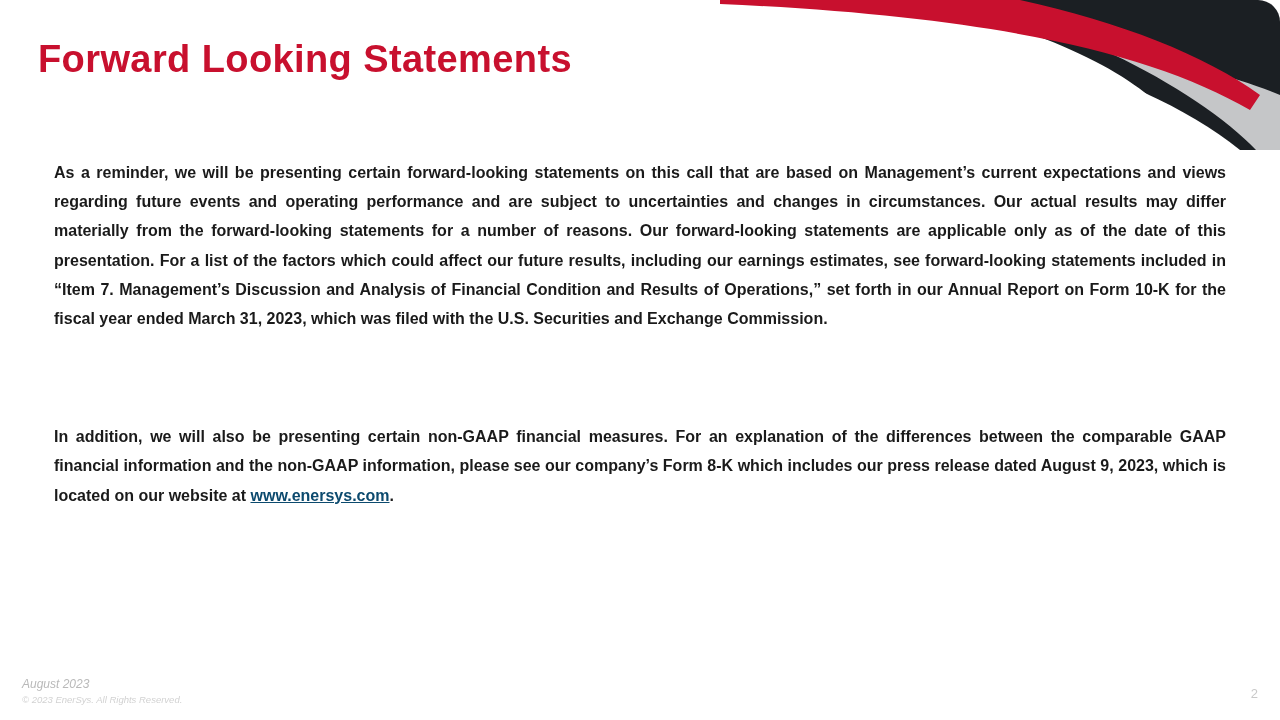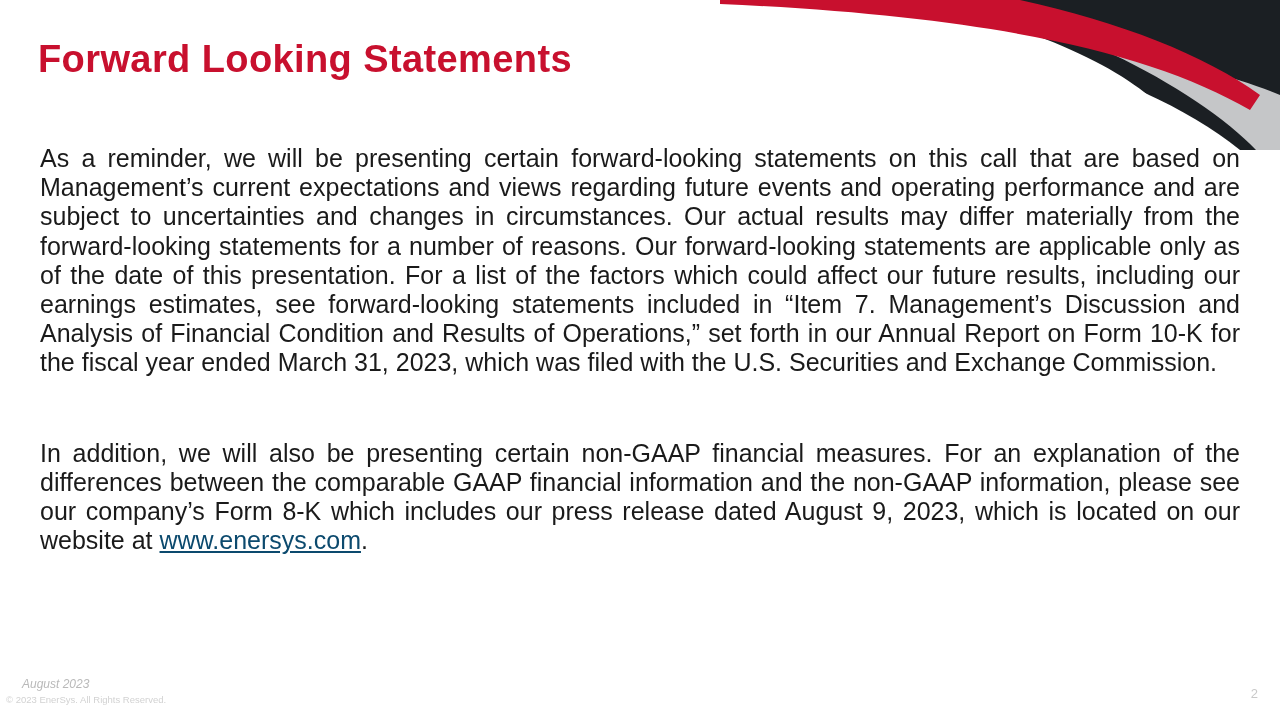--- a/index.html
+++ b/index.html
@@ -9,20 +9,21 @@
   }
   body {
     font-family: "Liberation Sans", sans-serif;
   }
   #slide {
     position: relative;
     width: 1280px;
     height: 720px;
     background: #ffffff;
     overflow: hidden;
+    border-radius: 22px;
   }
 
   
   #corner-graphic {
     position: absolute;
     top: 0;
     right: 0;
     width: 560px;
     height: 150px;
     pointer-events: none;
@@ -45,24 +46,25 @@
   
   #body-copy {
     position: absolute;
     left: 40px;
     top: 144px;
     width: 1200px;
   }
   .para {
     text-align: justify;
     text-justify: inter-word;
-    font-size: 25px;
+    font-size: 16px;
     line-height: 29.2px;
     color: #1a1a1a;
-    margin: 0;
+    margin: 14px;
+    font-weight: bold;
   }
   .spacer {
     height: 61px;
   }
   .weblink {
     color: #0c4a6e;
     text-decoration: underline;
   }
 
   
@@ -70,23 +72,24 @@
     position: absolute;
     left: 22px;
     top: 677px;
     font-size: 12px;
     font-style: italic;
     color: #b9b9b9;
     line-height: 14px;
   }
   #footer-copyright {
     position: absolute;
-    left: 6px;
+    left: 22px;
     top: 694px;
     font-size: 9.5px;
+    font-style: italic;
     color: #d2d2d2;
     line-height: 12px;
   }
   #page-number {
     position: absolute;
     right: 22px;
     top: 686px;
     font-size: 13px;
     color: #c9c9c9;
     line-height: 16px;

